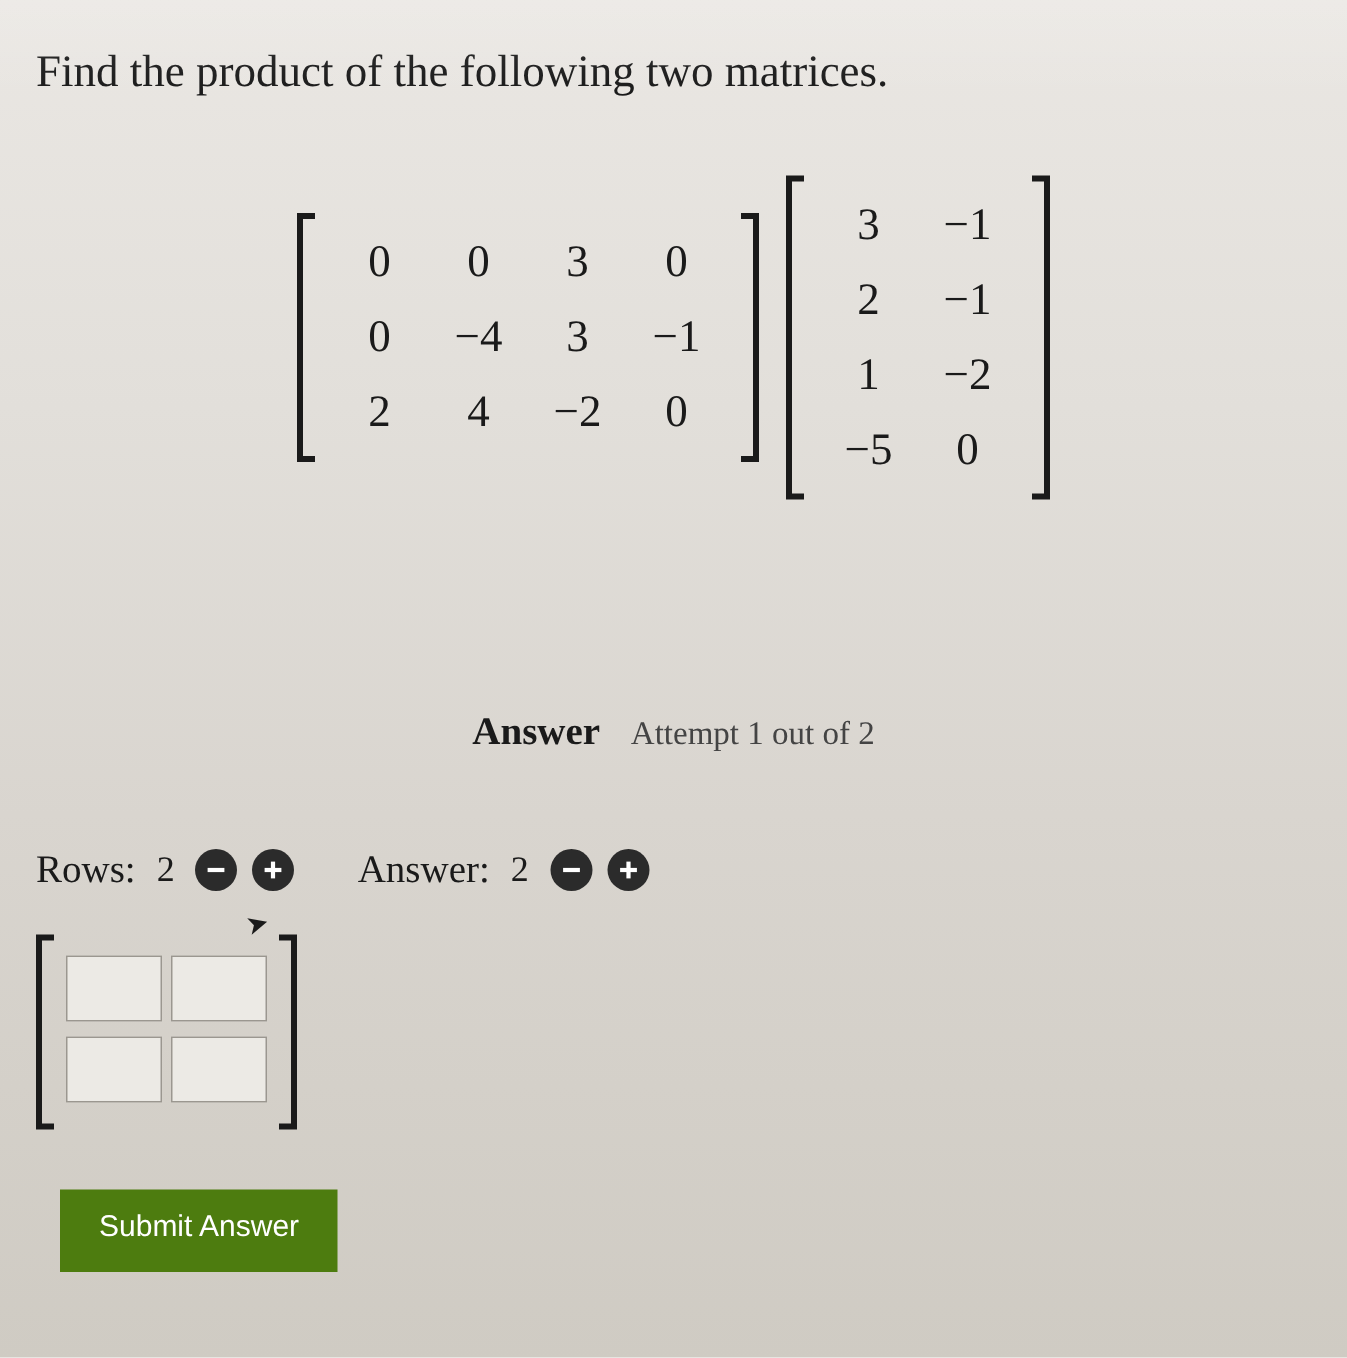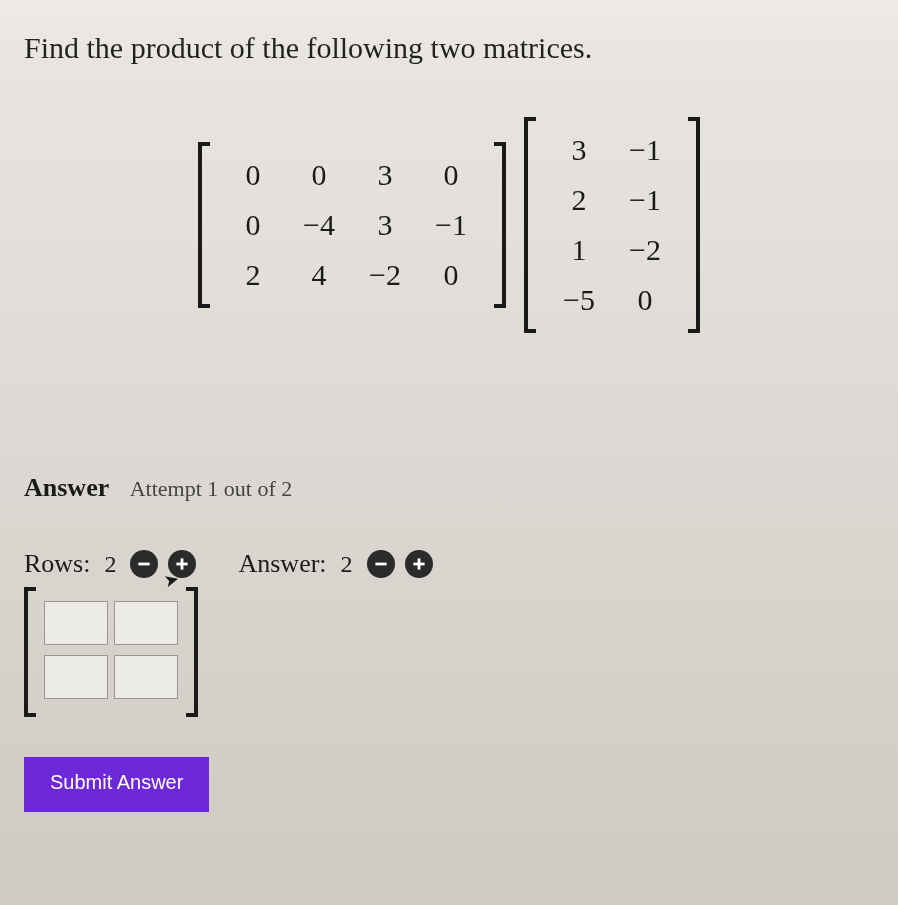--- a/index.html
+++ b/index.html
@@ -57,30 +57,31 @@
   .m3x4 { grid-template-columns: repeat(4, 66px); grid-template-rows: repeat(3, 50px); }
   .m4x2 { grid-template-columns: repeat(2, 66px); grid-template-rows: repeat(4, 50px); }
   .cell {
     display: flex;
     align-items: center;
     justify-content: center;
     font-size: 30px;
   }
   .answer-line {
     font-size: 26px;
-    margin-bottom: 46px;
+    margin-bottom: 62px;
+    text-align: center;
   }
   .answer-line b { font-weight: bold; margin-right: 14px; }
   .attempt { color: #444; font-size: 22px; }
   .controls-row {
     display: flex;
     align-items: center;
     gap: 10px;
     font-size: 26px;
-    margin-bottom: 8px;
+    margin-bottom: 28px;
   }
   .ctrl-label { margin-right: 0; }
   .ctrl-val { font-size: 24px; margin: 0 4px; }
   .circ-btn {
     width: 28px; height: 28px;
     border-radius: 50%;
     background: #2b2b2b;
     color: #fff;
     display: inline-flex;
     align-items: center;
@@ -110,27 +111,28 @@
     background: #eceae5;
     border: 1px solid #9b9790;
     width: 64px; height: 44px;
     font-size: 20px;
     text-align: center;
   }
   .submit-wrap {
     margin-top: 10px;
   }
   .submit {
-    background: #6d28d9;
+    background: #4d7c0f;
     color: #fff;
     font-family: Arial, sans-serif;
     font-size: 20px;
     border: none;
     padding: 14px 26px 18px 26px;
     cursor: pointer;
+    margin-left: 16px;
   }
   .hline-top {
     position: absolute;
     top: 0; left: 0; right: 0;
     height: 64px;
     background: linear-gradient(180deg, rgba(255,255,255,0.15), rgba(0,0,0,0));
     pointer-events: none;
   }
 </style>
 </head>

